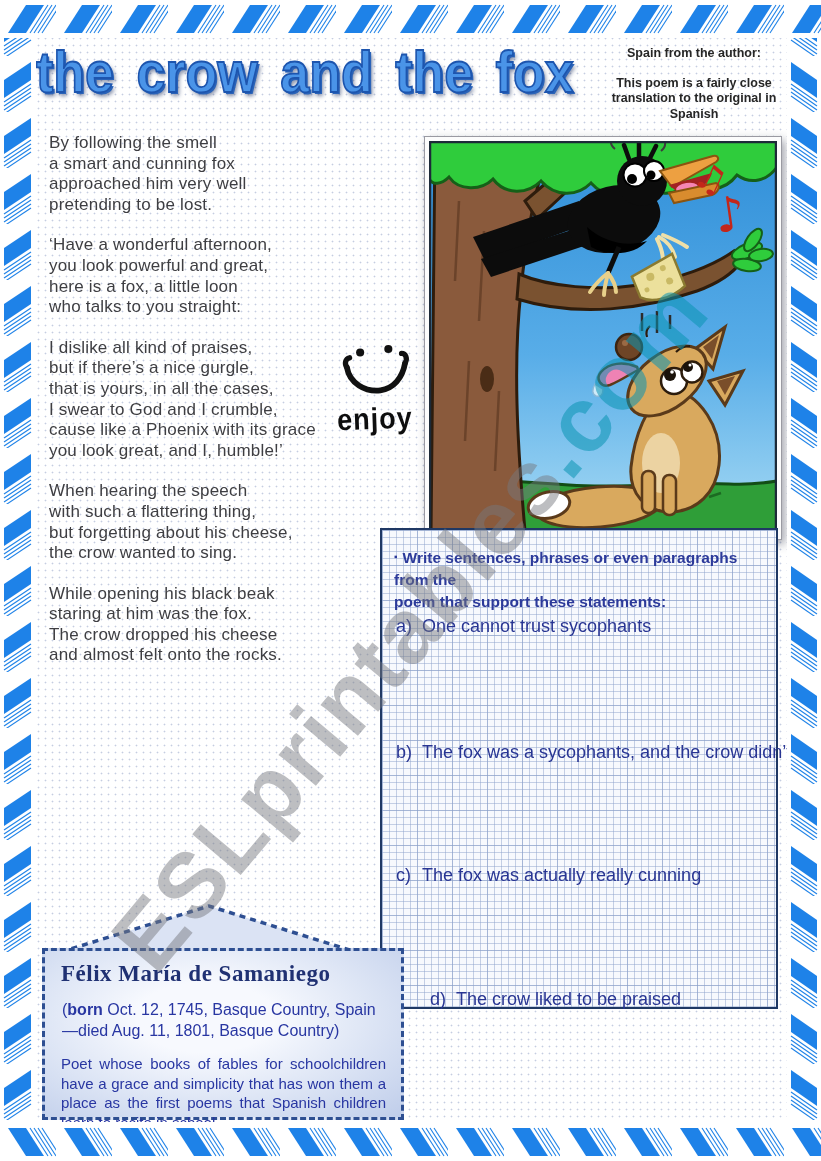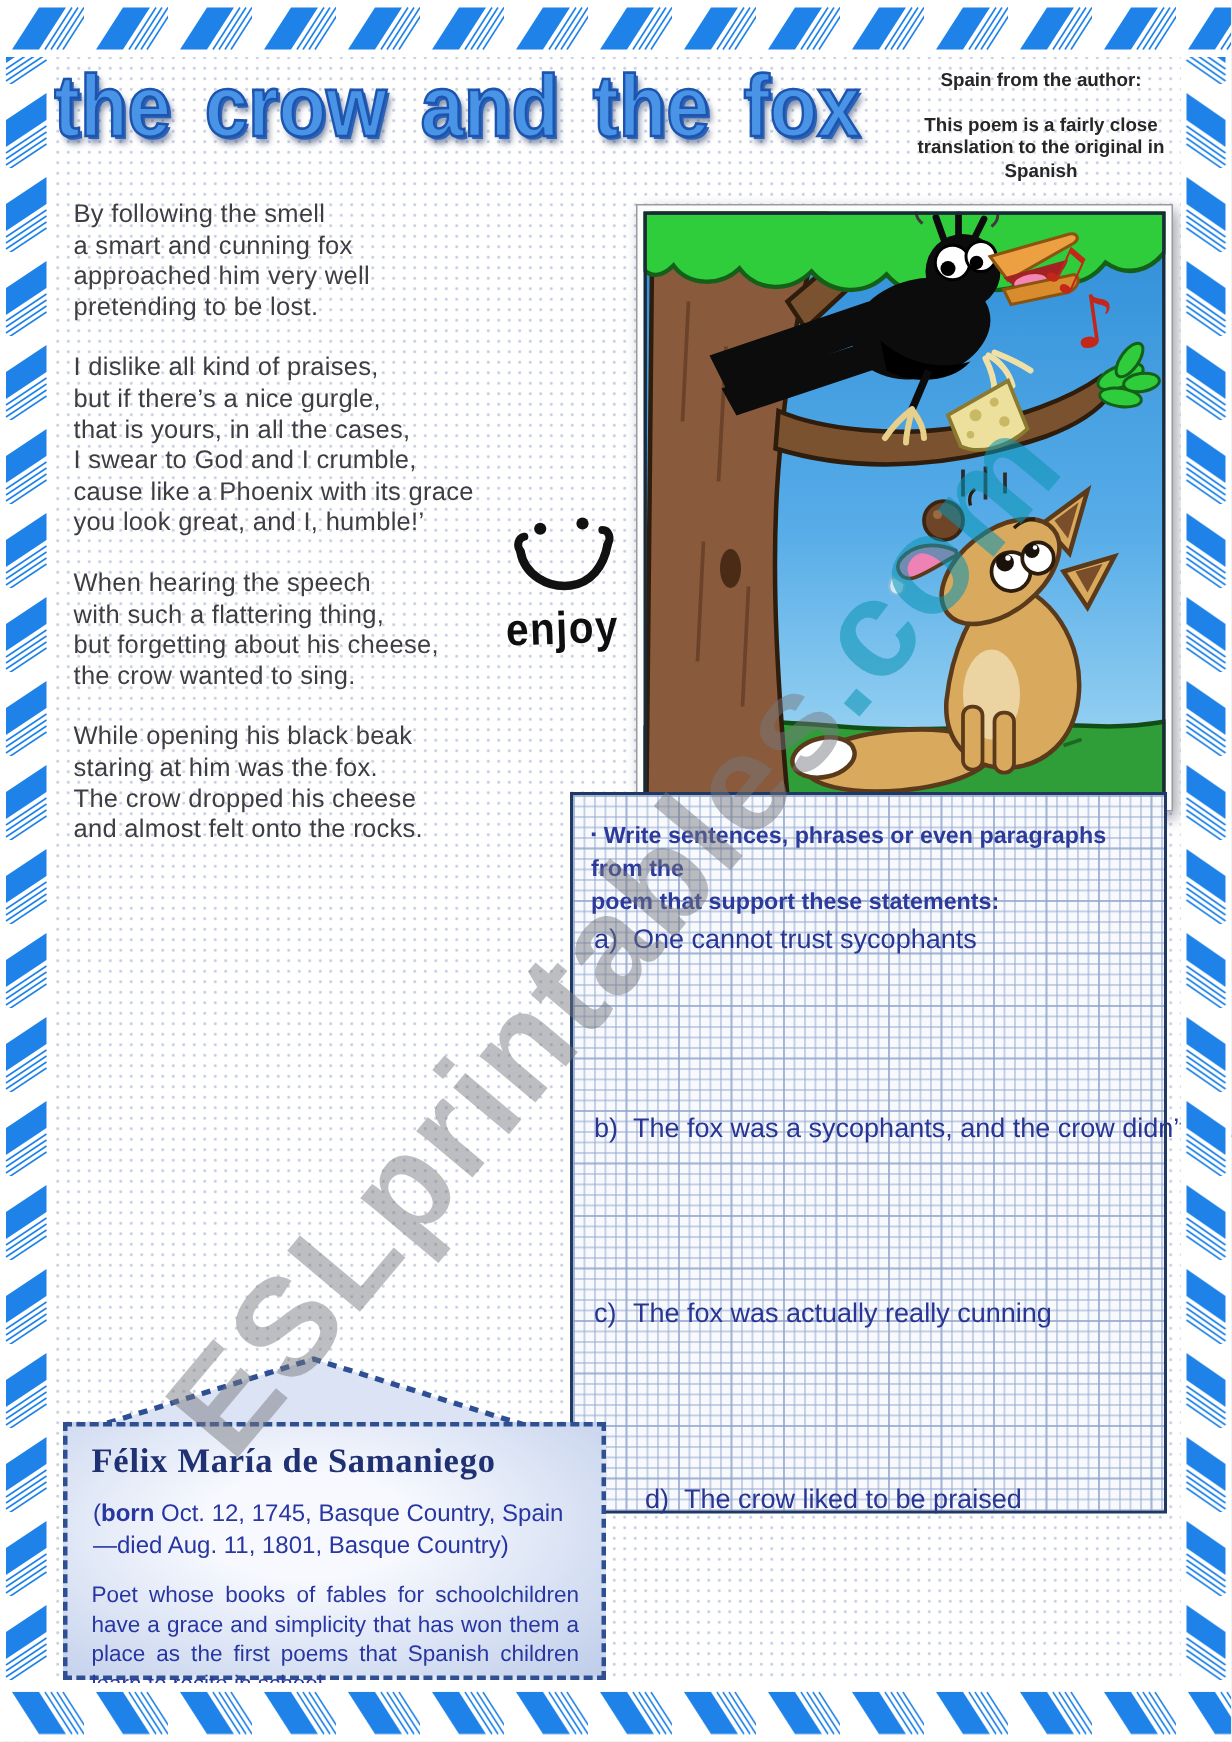--- a/index.html
+++ b/index.html
@@ -120,20 +120,21 @@
 
   <div class="title">the crow and the fox</div>
 
   <div class="note">
     <div class="note-h">Spain from the author:</div>
     <div class="note-b">This poem is a fairly close<br>translation to the original in Spanish</div>
   </div>
 
   <div class="poem">
     <p class="stanza">By following the smell<br>a smart and cunning fox<br>approached him very well<br>pretending to be lost.</p>
+    <p class="stanza">‘Have a wonderful afternoon,<br>you look powerful and great,<br>here is a fox, a little loon<br>who talks to you straight:</p>
     <p class="stanza">I dislike all kind of praises,<br>but if there’s a nice gurgle,<br>that is yours, in all the cases,<br>I swear to God and I crumble,<br>cause like a Phoenix with its grace<br>you look great, and I, humble!’</p>
     <p class="stanza">When hearing the speech<br>with such a flattering thing,<br>but forgetting about his cheese,<br>the crow wanted to sing.</p>
     <p class="stanza">While opening his black beak<br>staring at him was the fox.<br>The crow dropped his cheese<br>and almost felt onto the rocks.</p>
   </div>
 
   <div class="smiley">
     <svg width="74" height="54" viewBox="0 0 84 60">
       <circle cx="24" cy="9" r="4.6" fill="#111"></circle>
       <circle cx="56" cy="5" r="4.6" fill="#111"></circle>
       <path d="M9,26 C12,44 30,54 47,52 C62,50 72,38 75,21" fill="none" stroke="#111" stroke-width="6.5" stroke-linecap="round"></path>

